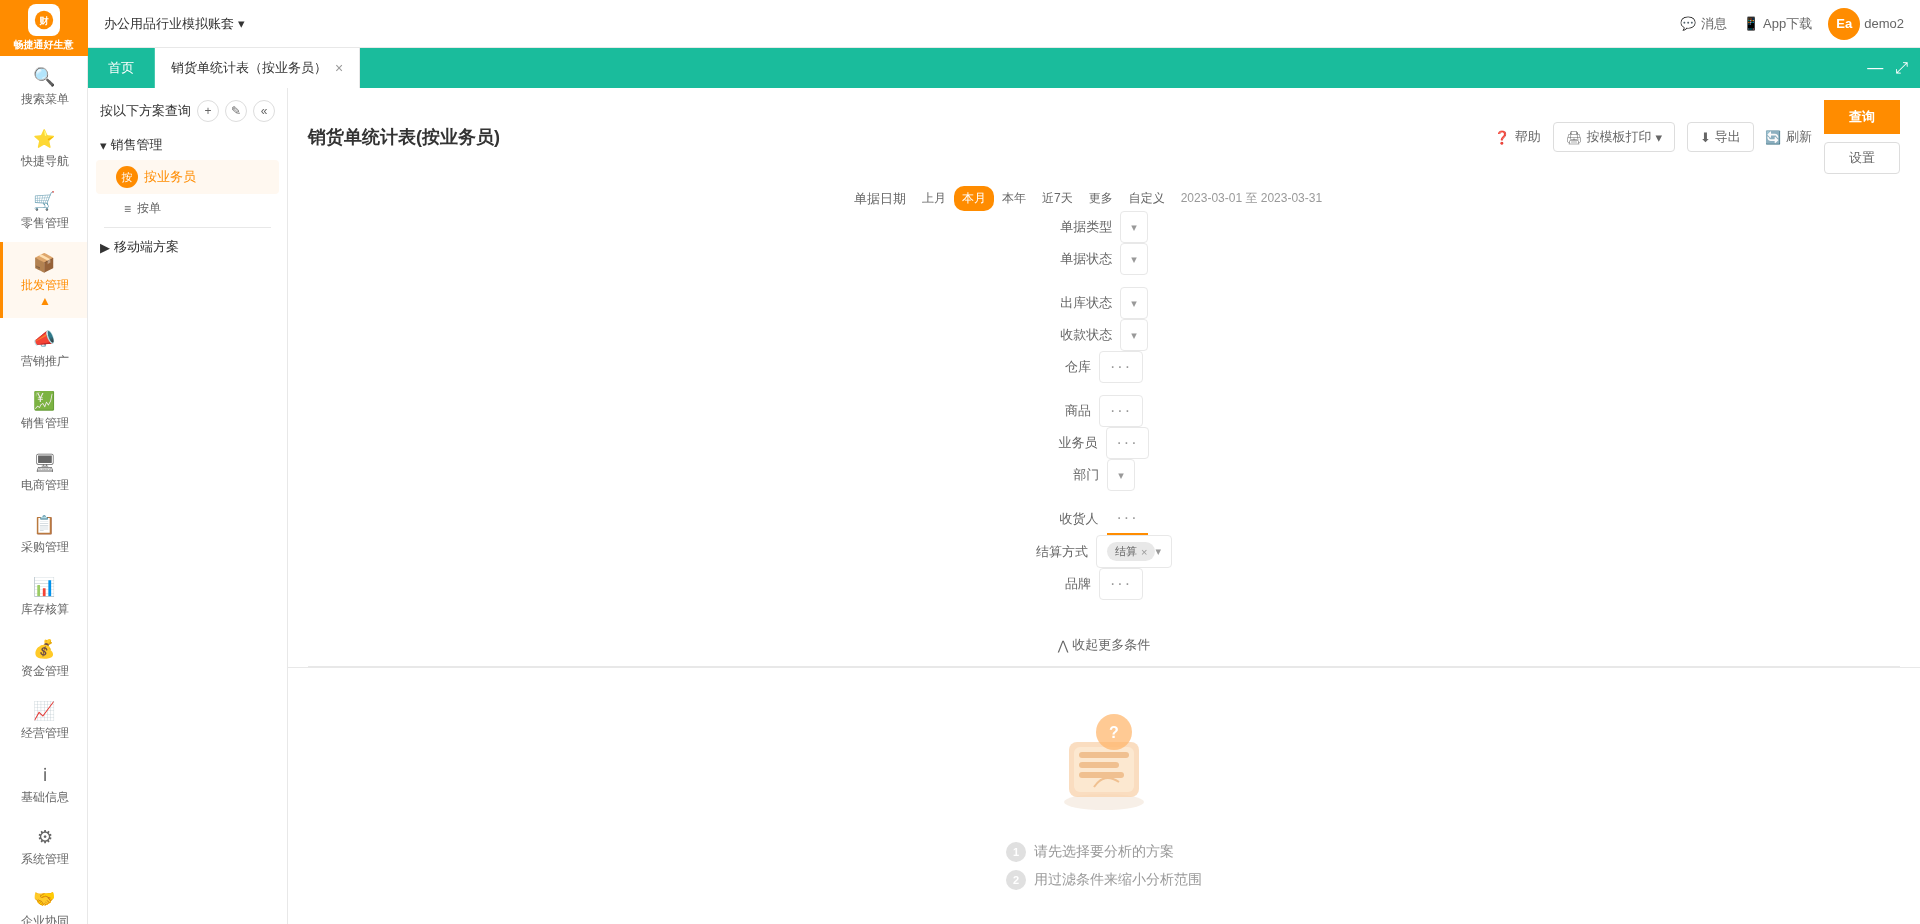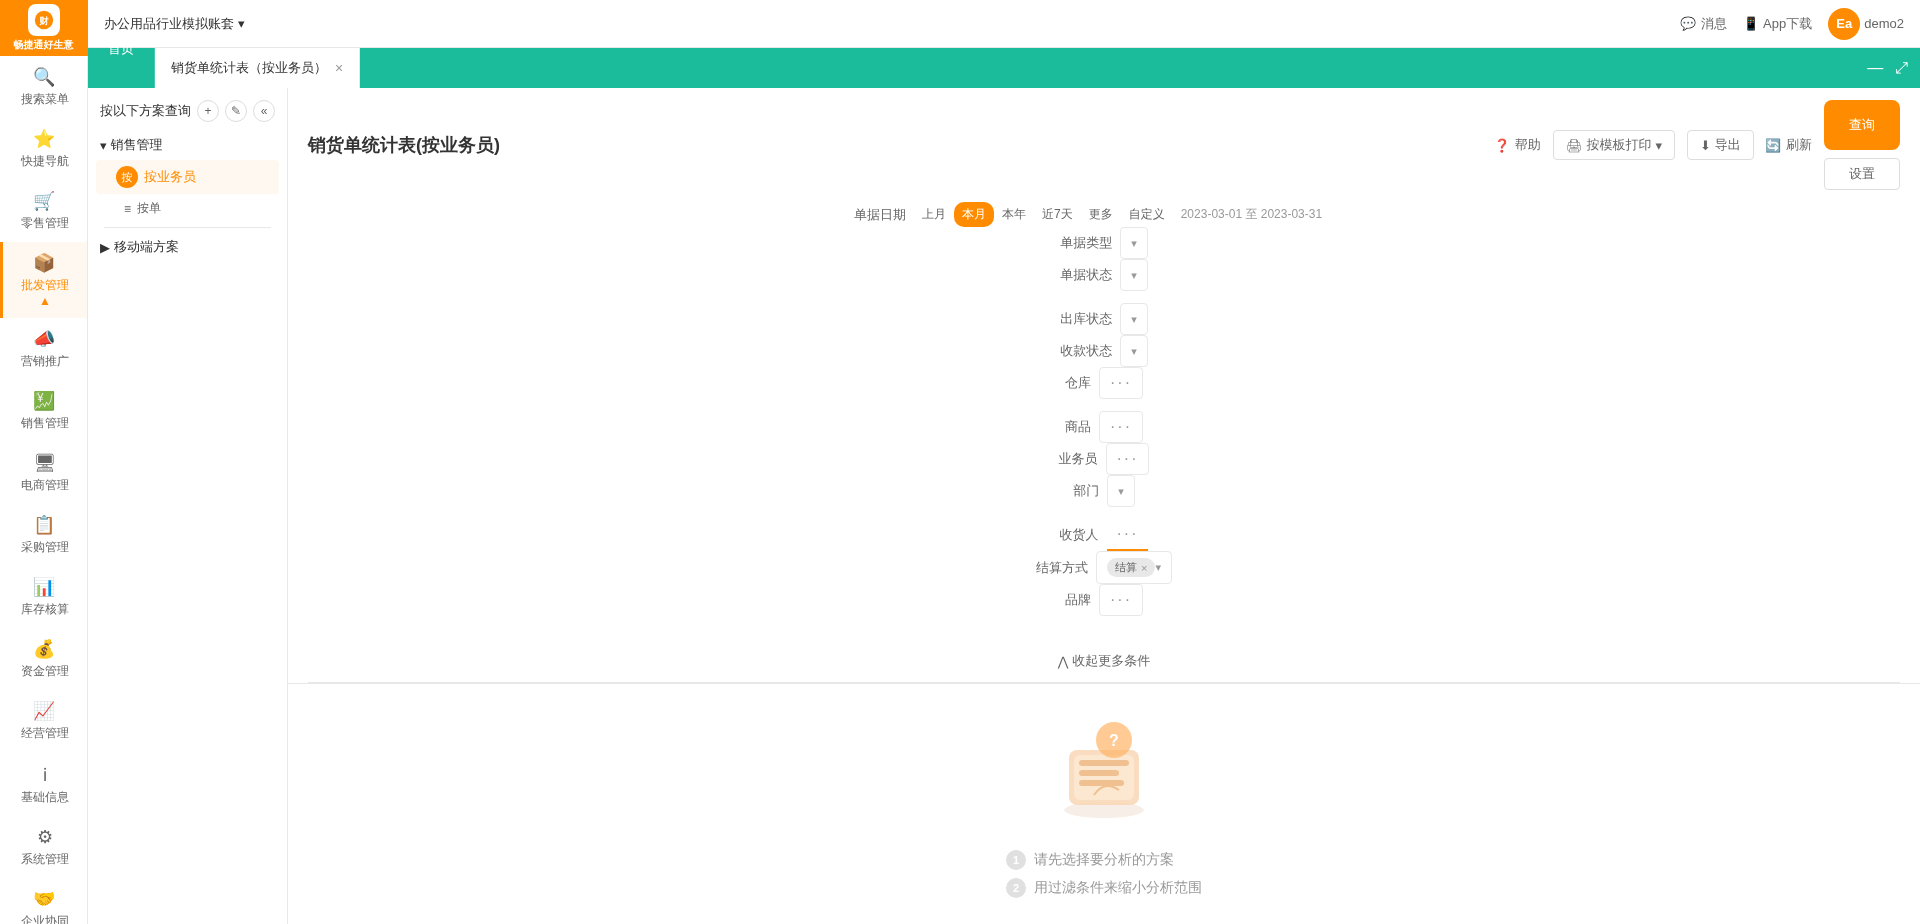--- a/index.html
+++ b/index.html
@@ -81,21 +81,21 @@
       height: 40px;
       background: #1abc9c;
       display: flex;
       align-items: center;
       padding: 0 0;
     }
     .tab-home {
       height: 57px;
       padding: 0 20px;
       display: flex;
-      align-items: flex-start;
+      align-items: center;
       color: #fff;
       font-size: 13px;
       cursor: pointer;
       border-right: 1px solid rgba(255,255,255,0.2);
     }
     .tab-item {
       height: 40px;
       padding: 0 16px;
       display: flex;
       align-items: center;
@@ -185,21 +185,21 @@
 
     
     .empty-state { flex: 1; display: flex; flex-direction: column; align-items: center; justify-content: center; background: #fff; margin: 0; }
     .empty-icon { width: 120px; height: 120px; margin-bottom: 20px; }
     .empty-steps { display: flex; flex-direction: column; gap: 8px; }
     .empty-step { display: flex; align-items: center; gap: 8px; color: #999; font-size: 14px; }
     .step-num { width: 20px; height: 20px; border-radius: 50%; background: #e0e0e0; color: #fff; display: flex; align-items: center; justify-content: center; font-size: 11px; font-weight: bold; }
 
     
     .query-btn-area { display: flex; flex-direction: column; gap: 8px; }
-    .btn-query { background: #ff8c00; color: #fff; border: none; padding: 16px 24px; border-radius: 8px; cursor: pointer; font-size: 13px; font-weight: 400; }
+    .btn-query { background: #ff8c00; color: #fff; border: none; padding: 8px 24px; border-radius: 0; cursor: pointer; font-size: 13px; font-weight: 700; }
     .btn-settings { background: #fff; color: #666; border: 1px solid #ddd; padding: 6px 24px; border-radius: 4px; cursor: pointer; font-size: 13px; }
   </style>
 </head>
 <body>
 
 <div class="sidebar">
   <div class="sidebar-logo">
     <div class="logo-icon">
       <svg viewBox="0 0 24 24" fill="none">
           <circle cx="12" cy="12" r="10" fill="#ff8c00"></circle>

